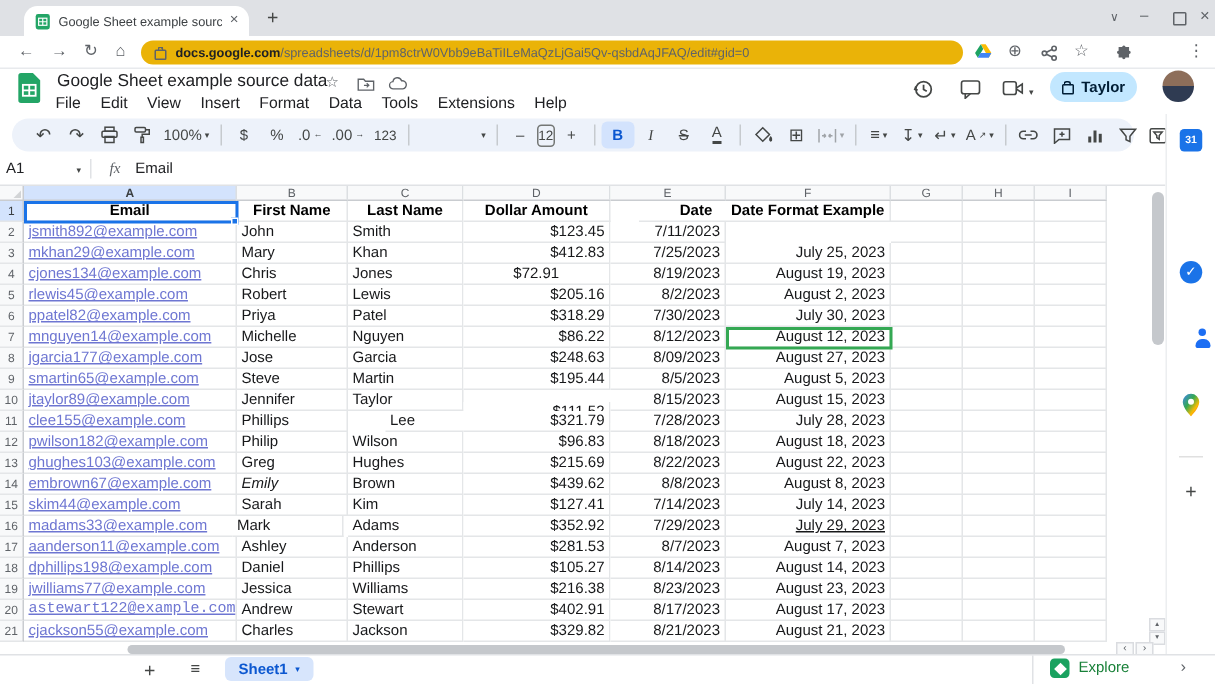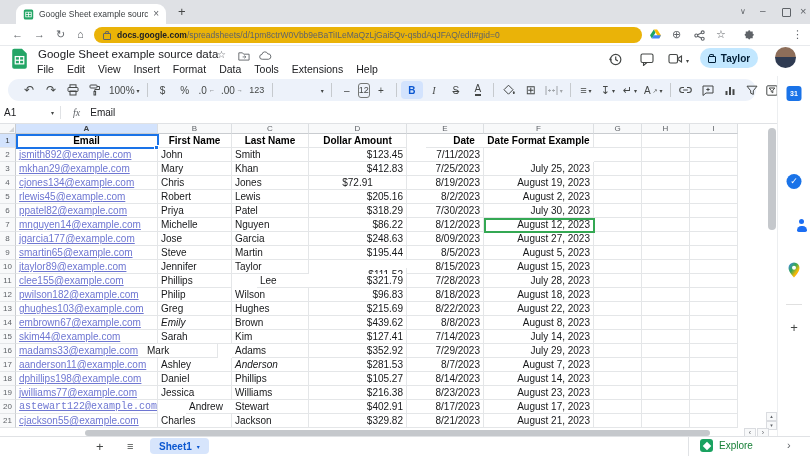--- a/index.html
+++ b/index.html
@@ -524,32 +524,32 @@
       <div class="cell" style="left: 158px; top: 206px; width: 74px; height: 14px;">Sarah</div>
       <div class="cell" style="left: 232px; top: 206px; width: 77px; height: 14px;">Kim</div>
       <div class="cell num" style="left: 309px; top: 206px; width: 98px; height: 14px;">$127.41</div>
       <div class="cell num" style="left: 407px; top: 206px; width: 77px; height: 14px;">7/14/2023</div>
       <div class="cell num" style="left: 484px; top: 206px; width: 110px; height: 14px;">July 14, 2023</div>
       <div class="cell" style="left: 594px; top: 206px; width: 48px; height: 14px;"></div>
       <div class="cell" style="left: 642px; top: 206px; width: 48px; height: 14px;"></div>
       <div class="cell" style="left: 690px; top: 206px; width: 48px; height: 14px;"></div>
       <div class="gutter" style="left: 0px; top: 220px; width: 16px; height: 14px;">16</div>
       <div class="cell link" style="left: 16px; top: 220px; width: 142px; height: 14px;">madams33@example.com</div>
-      <div class="cell" style="left: 144px; top: 220px; width: 74px; height: 14px;">Mark</div>
+      <div class="cell" style="left: 155px; top: 220px; width: 74px; height: 14px;">Mark</div>
       <div class="cell" style="left: 232px; top: 220px; width: 77px; height: 14px;">Adams</div>
       <div class="cell num" style="left: 309px; top: 220px; width: 98px; height: 14px;">$352.92</div>
       <div class="cell num" style="left: 407px; top: 220px; width: 77px; height: 14px;">7/29/2023</div>
-      <div class="cell num" style="left: 484px; top: 220px; width: 110px; height: 14px;">July 29, 2023</div>
+      <div class="cell num" style="left: 484px; top: 220px; width: 110px; height: 14px; text-decoration: underline;">July 29, 2023</div>
       <div class="cell" style="left: 594px; top: 220px; width: 48px; height: 14px;"></div>
       <div class="cell" style="left: 642px; top: 220px; width: 48px; height: 14px;"></div>
       <div class="cell" style="left: 690px; top: 220px; width: 48px; height: 14px;"></div>
       <div class="gutter" style="left: 0px; top: 234px; width: 16px; height: 14px;">17</div>
       <div class="cell link" style="left: 16px; top: 234px; width: 142px; height: 14px;">aanderson11@example.com</div>
       <div class="cell" style="left: 158px; top: 234px; width: 74px; height: 14px;">Ashley</div>
-      <div class="cell" style="left: 232px; top: 234px; width: 77px; height: 14px; font-style: italic;">Anderson</div>
+      <div class="cell" style="left: 232px; top: 234px; width: 77px; height: 14px;">Anderson</div>
       <div class="cell num" style="left: 309px; top: 234px; width: 98px; height: 14px;">$281.53</div>
       <div class="cell num" style="left: 407px; top: 234px; width: 77px; height: 14px;">8/7/2023</div>
       <div class="cell num" style="left: 484px; top: 234px; width: 110px; height: 14px;">August 7, 2023</div>
       <div class="cell" style="left: 594px; top: 234px; width: 48px; height: 14px;"></div>
       <div class="cell" style="left: 642px; top: 234px; width: 48px; height: 14px;"></div>
       <div class="cell" style="left: 690px; top: 234px; width: 48px; height: 14px;"></div>
       <div class="gutter" style="left: 0px; top: 248px; width: 16px; height: 14px;">18</div>
       <div class="cell link" style="left: 16px; top: 248px; width: 142px; height: 14px;">dphillips198@example.com</div>
       <div class="cell" style="left: 158px; top: 248px; width: 74px; height: 14px;">Daniel</div>
       <div class="cell" style="left: 232px; top: 248px; width: 77px; height: 14px;">Phillips</div>
@@ -564,21 +564,21 @@
       <div class="cell" style="left: 158px; top: 262px; width: 74px; height: 14px;">Jessica</div>
       <div class="cell" style="left: 232px; top: 262px; width: 77px; height: 14px;">Williams</div>
       <div class="cell num" style="left: 309px; top: 262px; width: 98px; height: 14px;">$216.38</div>
       <div class="cell num" style="left: 407px; top: 262px; width: 77px; height: 14px;">8/23/2023</div>
       <div class="cell num" style="left: 484px; top: 262px; width: 110px; height: 14px;">August 23, 2023</div>
       <div class="cell" style="left: 594px; top: 262px; width: 48px; height: 14px;"></div>
       <div class="cell" style="left: 642px; top: 262px; width: 48px; height: 14px;"></div>
       <div class="cell" style="left: 690px; top: 262px; width: 48px; height: 14px;"></div>
       <div class="gutter" style="left: 0px; top: 276px; width: 16px; height: 14px;">20</div>
       <div class="cell link" style="left: 16px; top: 276px; width: 142px; height: 14px; font-family: Liberation Mono, monospace;">astewart122@example.com</div>
-      <div class="cell" style="left: 158px; top: 276px; width: 74px; height: 14px; margin-left: 28px;">Andrew</div>
+      <div class="cell" style="left: 158px; top: 276px; width: 74px; height: 14px;">Andrew</div>
       <div class="cell" style="left: 232px; top: 276px; width: 77px; height: 14px;">Stewart</div>
       <div class="cell num" style="left: 309px; top: 276px; width: 98px; height: 14px;">$402.91</div>
       <div class="cell num" style="left: 407px; top: 276px; width: 77px; height: 14px;">8/17/2023</div>
       <div class="cell num" style="left: 484px; top: 276px; width: 110px; height: 14px;">August 17, 2023</div>
       <div class="cell" style="left: 594px; top: 276px; width: 48px; height: 14px;"></div>
       <div class="cell" style="left: 642px; top: 276px; width: 48px; height: 14px;"></div>
       <div class="cell" style="left: 690px; top: 276px; width: 48px; height: 14px;"></div>
       <div class="gutter" style="left: 0px; top: 290px; width: 16px; height: 14px;">21</div>
       <div class="cell link" style="left: 16px; top: 290px; width: 142px; height: 14px;">cjackson55@example.com</div>
       <div class="cell" style="left: 158px; top: 290px; width: 74px; height: 14px;">Charles</div>

